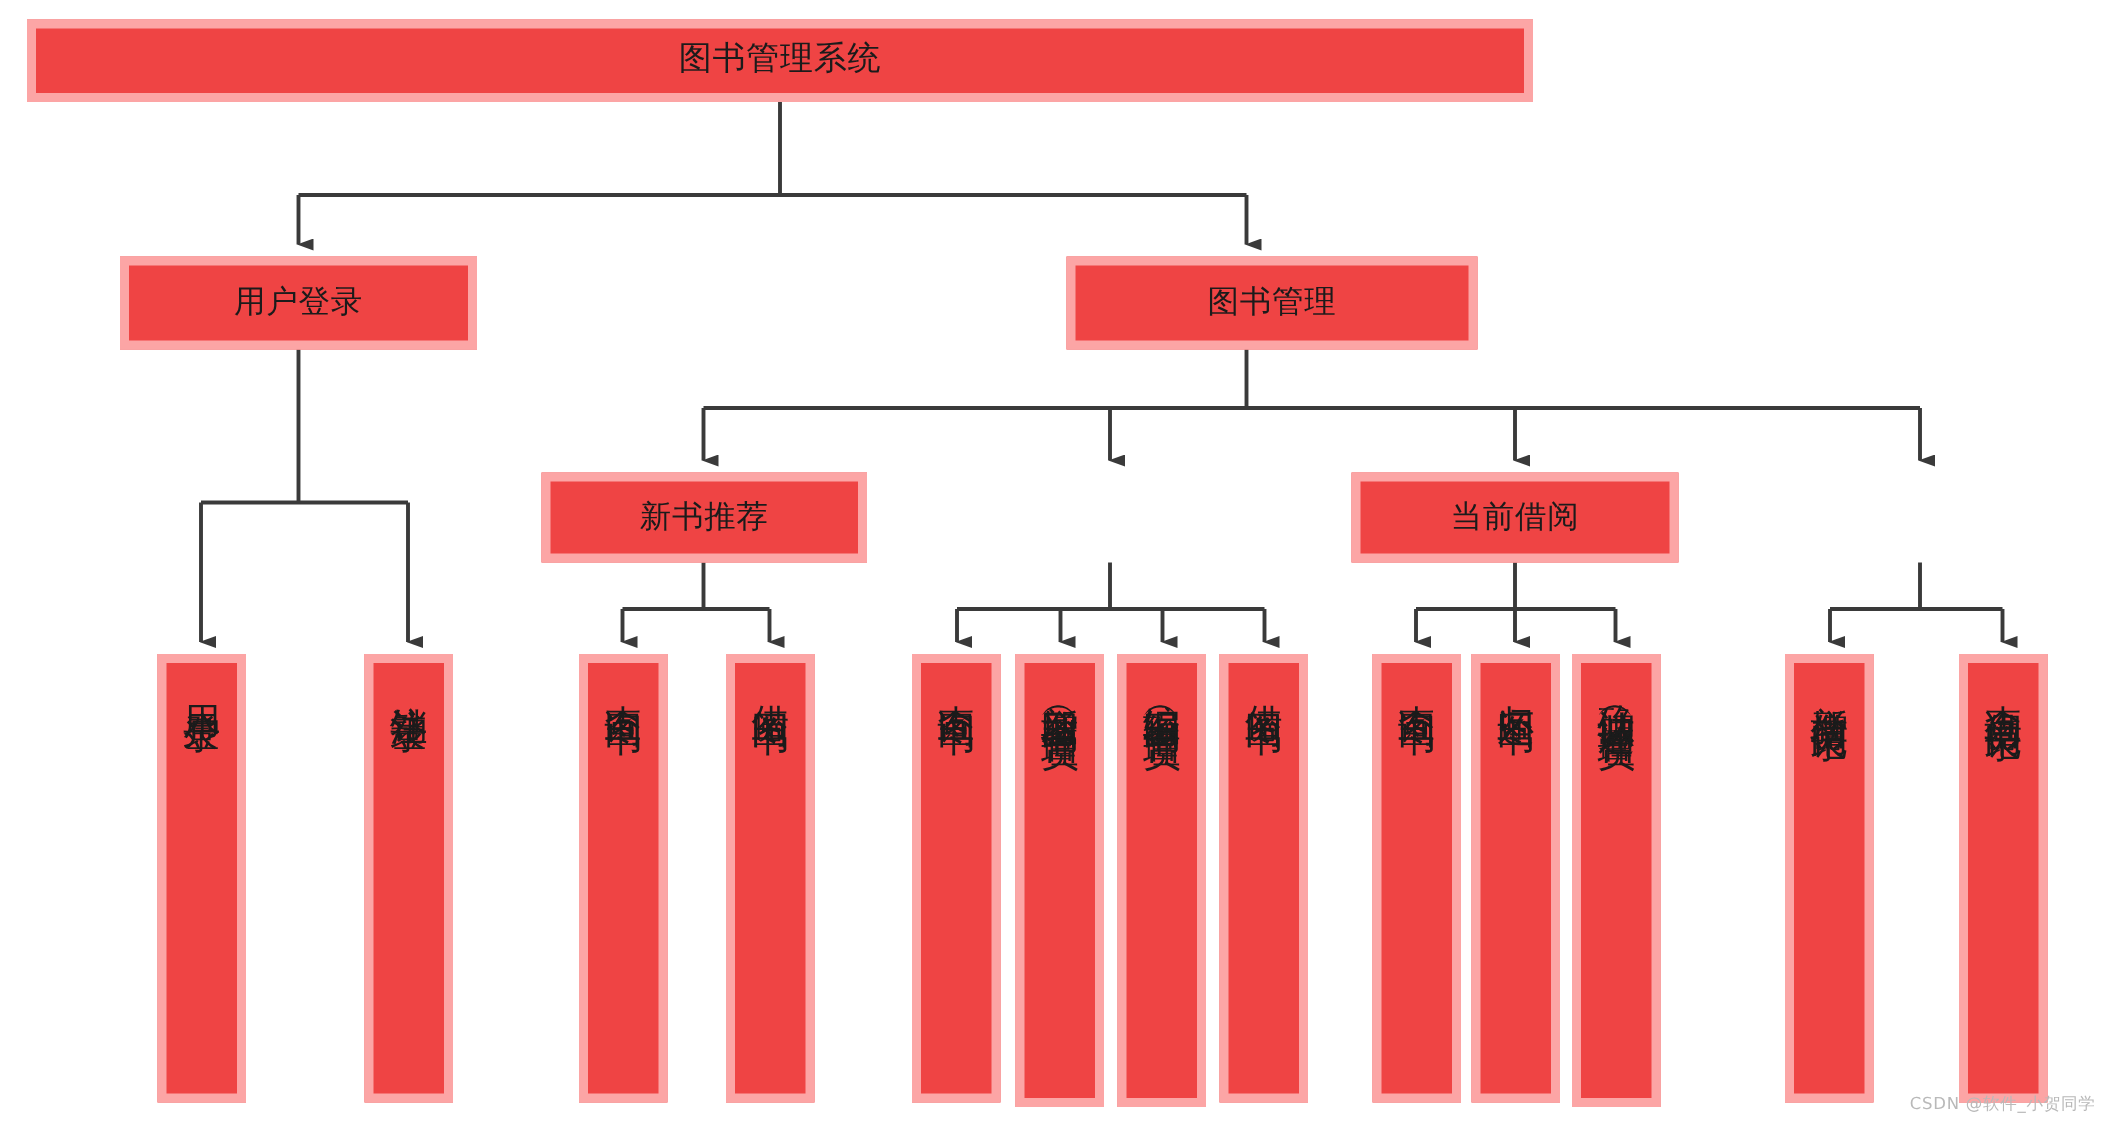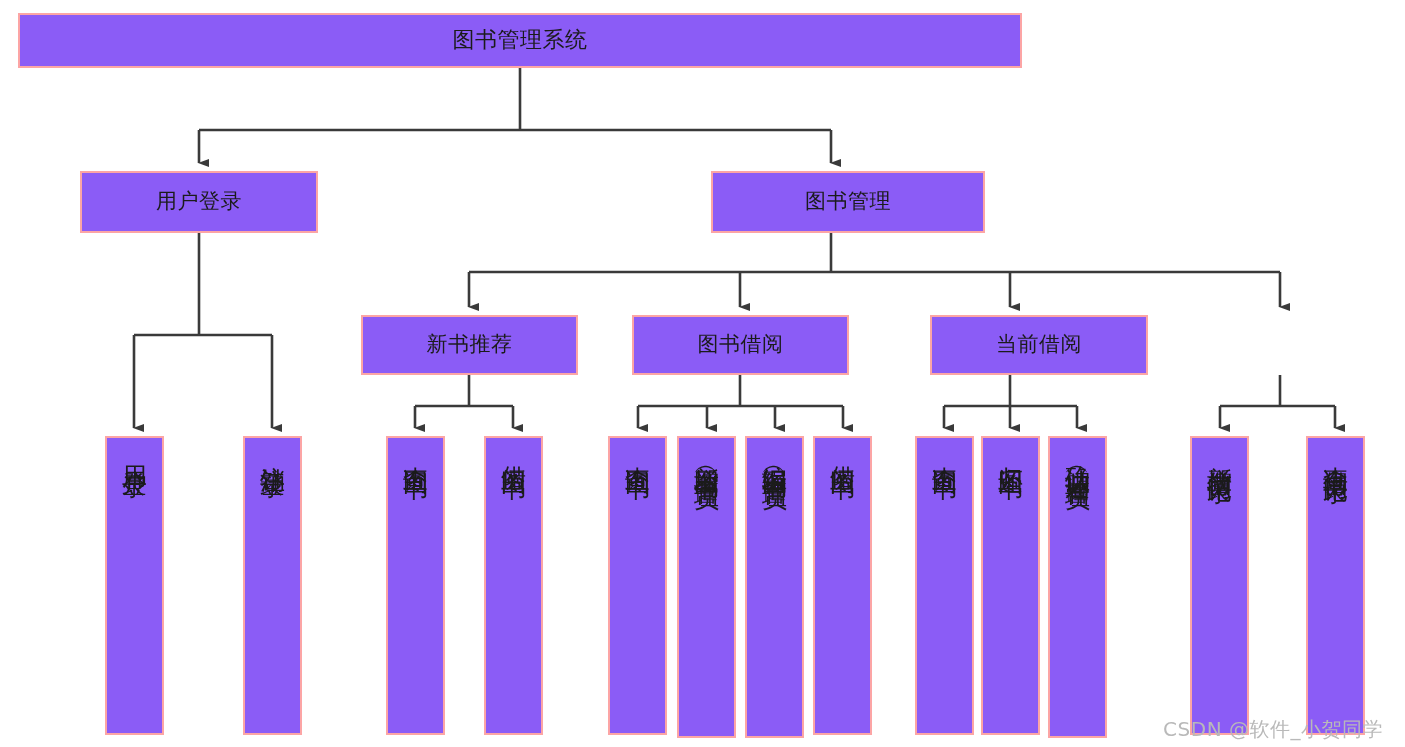--- a/index.html
+++ b/index.html
@@ -22,22 +22,22 @@
     position: absolute;
     left: 0;
     top: 0;
     width: 1405px;
     height: 747px;
     pointer-events: none;
   }
   .node {
     position: absolute;
     box-sizing: border-box;
-    background: #8b5cf6;
-    border: 2px solid #fca5a5;
+    background: #ef4444;
+    border: 6px solid #fca5a5;
     display: flex;
     align-items: center;
     justify-content: center;
     color: #1b1b1b;
   }
   .node-label {
     display: block;
     text-align: center;
     line-height: 1.12;
     letter-spacing: 0.5px;
@@ -59,23 +59,23 @@
   .node.vert .node-label {
     writing-mode: vertical-rl;
     text-orientation: upright;
     font-size: 25px;
     line-height: 1.0;
     letter-spacing: 3px;
     white-space: nowrap;
   }
   #watermark {
     position: absolute;
-    right: 22px;
+    right: 8px;
     bottom: 4px;
-    font-size: 20px;
+    font-size: 11px;
     color: #b9b9b9;
     white-space: nowrap;
     letter-spacing: 0.5px;
   }
 </style>
 </head>
 <body>
 
 <div id="diagram-root">
 
@@ -136,24 +136,21 @@
   <div class="node horiz" style="left:80px; top:171px; width:238px; height:62px;">
     <span class="node-label">用户登录</span>
   </div>
   <div class="node horiz" style="left:711px; top:171px; width:274px; height:62px;">
     <span class="node-label">图书管理</span>
   </div>
 
   <div class="node horiz" style="left:361px; top:315px; width:217px; height:60px;align-items:center;">
     <span class="node-label">新书推荐</span>
   </div>
-  <div class="node horiz" style="left:632px; top:315px; width:217px; height:60px;">
-    <span class="node-label">图书借阅</span>
-  </div>
-  <div class="node horiz" style="left:901px; top:315px; width:218px; height:60px;margin-left:29px;">
+  <div class="node horiz" style="left:901px; top:315px; width:218px; height:60px;">
     <span class="node-label">当前借阅</span>
   </div>
 
   <div class="node vert" style="left:105px; top:436px; width:59px; height:299px;">
     <span class="node-label">用户登录</span>
   </div>
   <div class="node vert" style="left:243px; top:436px; width:59px; height:299px;">
     <span class="node-label">注销登录</span>
   </div>
 

